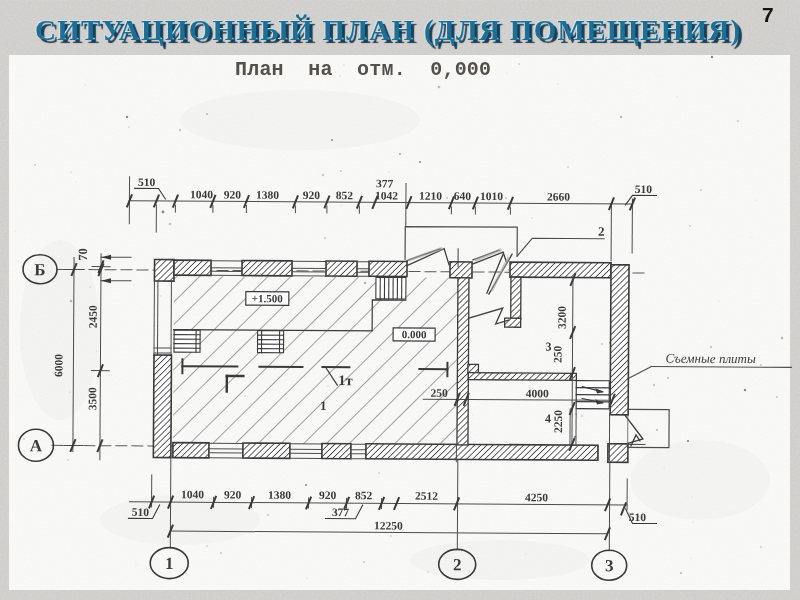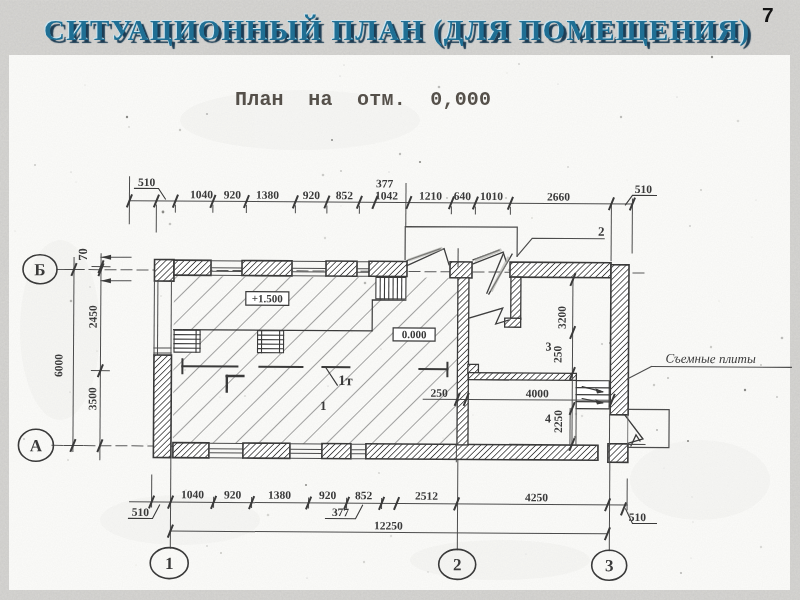--- a/index.html
+++ b/index.html
@@ -1,26 +1,26 @@
 <!DOCTYPE html>
 <html><head>
 <meta charset="utf-8">
 <style>
   html,body{margin:0;padding:0;}
   body{width:800px;height:600px;overflow:hidden;background:#d8d7d4;position:relative;
        font-family:"Liberation Sans", sans-serif;}
   #noise{position:absolute;left:0;top:0;width:800px;height:600px;z-index:1;}
   #paper{position:absolute;left:9px;top:55px;width:781px;height:535px;background:#fbfbf9;z-index:2;}
-  #title{position:absolute;left:44px;top:14px;z-index:5;white-space:nowrap;
+  #title{position:absolute;left:35px;top:14px;z-index:5;white-space:nowrap;
          font-family:"Liberation Serif", serif;font-weight:bold;font-size:29px;
          letter-spacing:1.3px;color:#1f6f94;
          text-shadow:-1px -1px 0 #c9e4f0, 3px 3px 1px #1d3d54;}
   #pagenum{position:absolute;left:762px;top:3px;z-index:5;font-family:"Liberation Sans", sans-serif;
          font-weight:bold;font-size:21px;color:#141414;}
-  #subtitle{position:absolute;left:235px;top:88px;z-index:5;white-space:pre;
+  #subtitle{position:absolute;left:235px;top:58px;z-index:5;white-space:pre;
          font-family:"Liberation Mono", monospace;font-weight:bold;font-size:20px;
          letter-spacing:0.2px;color:#55504a;text-align:center;}
   #plansvg{position:absolute;left:0;top:0;width:800px;height:600px;z-index:4;filter:blur(0.28px);}
 </style>
 </head>
 <body>
 
 <svg id="noise" width="800" height="600">
   <filter id="grain">
     <feTurbulence type="fractalNoise" baseFrequency="0.55" numOctaves="2" seed="7" result="n"></feTurbulence>

